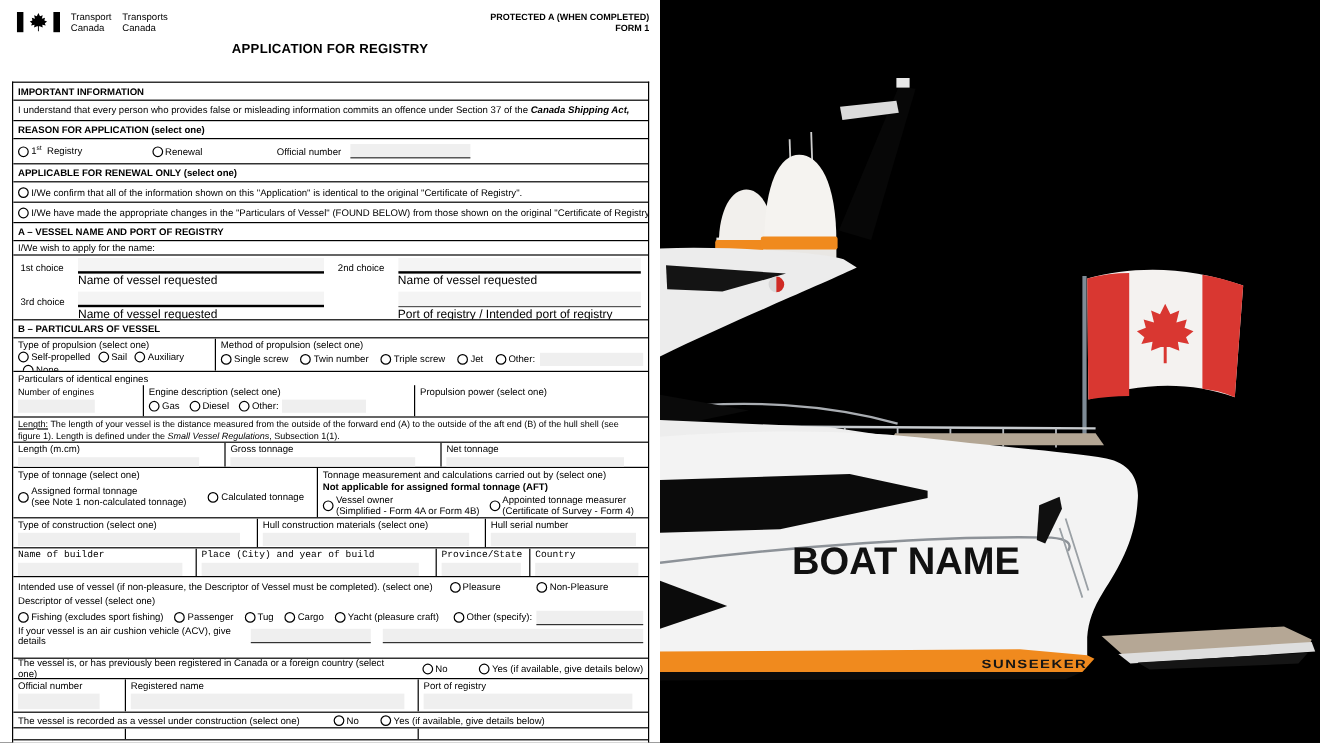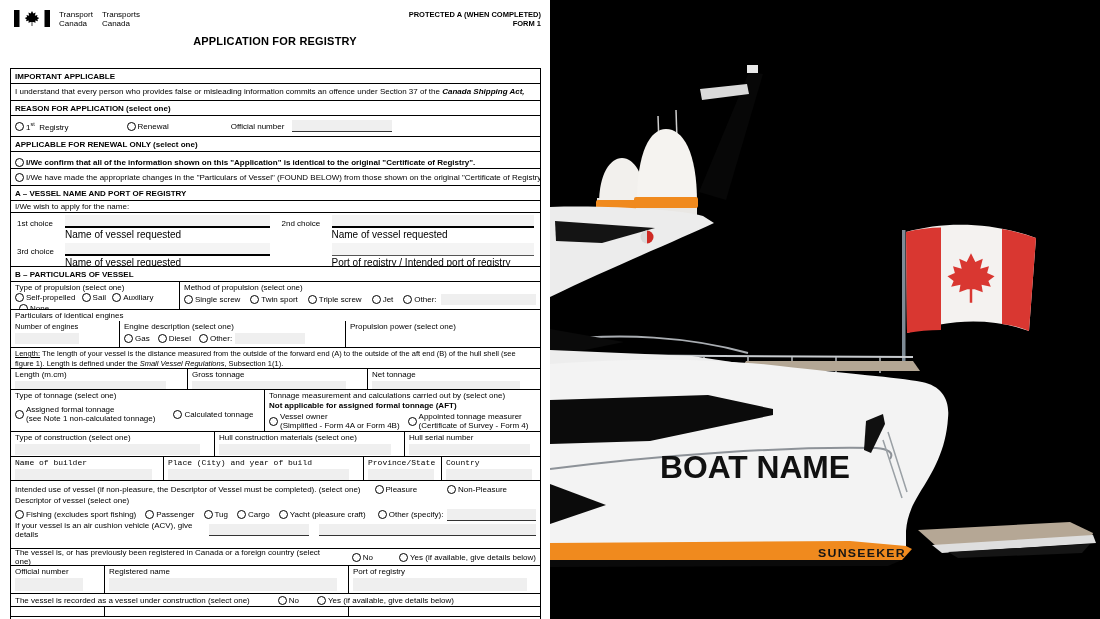--- a/index.html
+++ b/index.html
@@ -63,21 +63,21 @@
       <div class="protect">
         <div>PROTECTED A (WHEN COMPLETED)</div>
         <div>FORM 1</div>
       </div>
     </div>
 
     <div class="form-title">APPLICATION FOR REGISTRY</div>
 
     <div class="ftable">
 
-      <div class="fr sec">IMPORTANT APPLICABLE</div>
+      <div class="fr sec">IMPORTANT INFORMATION</div>
 
       <div class="fr" style="height:17px;line-height:13px;">
         <span>I understand that every person who provides false or misleading information commits an offence under Section 37 of the </span><span class="bi">Canada Shipping Act, 2001</span><span>.</span>
       </div>
 
       <div class="fr sec">REASON FOR APPLICATION (select one)</div>
 
       <div class="fr" style="height:21px;display:flex;align-items:center;">
         <span class="opt">
           <span class="rb"></span>
@@ -86,21 +86,21 @@
         <span class="opt" style="margin-left:58px;">
           <span class="rb"></span>
           <span>Renewal</span>
         </span>
         <span style="margin-left:62px;">Official number</span>
         <span class="ginu" style="width:100px;margin-left:8px;"></span>
       </div>
 
       <div class="fr sec">APPLICABLE FOR RENEWAL ONLY (select one)</div>
 
-      <div class="fr" style="height:17px;display:flex;align-items:flex-end;font-weight:bold;">
+      <div class="fr" style="height:17px;display:flex;align-items:center;">
         <span class="opt">
           <span class="rb"></span>
           <span>I/We confirm that all of the information shown on this "Application" is identical to the original "Certificate of Registry".</span>
         </span>
       </div>
       <div class="fr" style="height:17px;display:flex;align-items:center;">
         <span class="opt">
           <span class="rb"></span>
           <span>I/We have made the appropriate changes in the "Particulars of Vessel" (FOUND BELOW) from those shown on the original "Certificate of Registry".</span>
         </span>
@@ -172,21 +172,21 @@
           </div>
           <div class="cell bl grow">
             <span class="lbl">Method of propulsion (select one)</span>
             <span style="display:flex;align-items:center;">
               <span class="opt">
                   <span class="rb"></span>
                   <span>Single screw</span>
                 </span>
               <span class="opt" style="margin-left:10px;">
                   <span class="rb"></span>
-                  <span>Twin sport</span>
+                  <span>Twin number</span>
                 </span>
               <span class="opt" style="margin-left:10px;">
                   <span class="rb"></span>
                   <span>Triple screw</span>
                 </span>
               <span class="opt" style="margin-left:10px;">
                   <span class="rb"></span>
                   <span>Jet</span>
                 </span>
               <span class="opt" style="margin-left:10px;">

